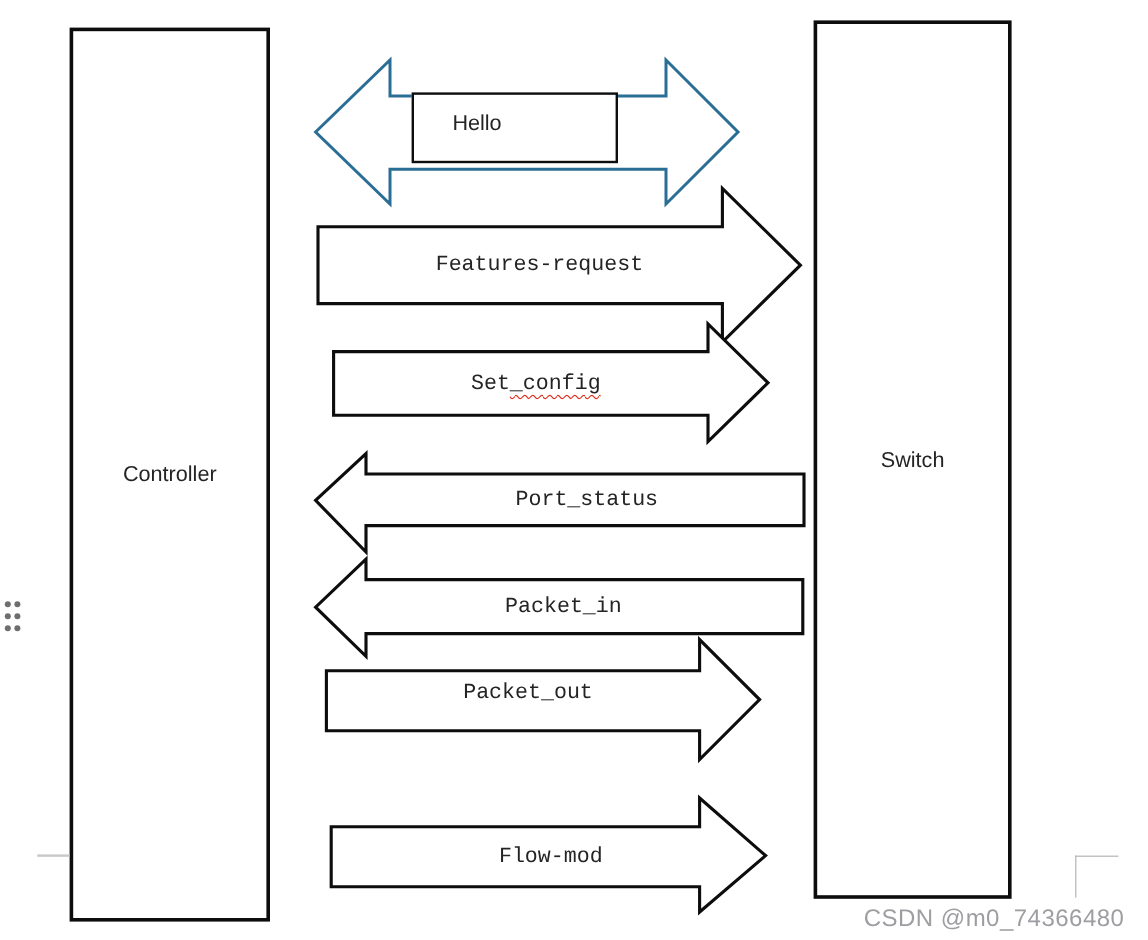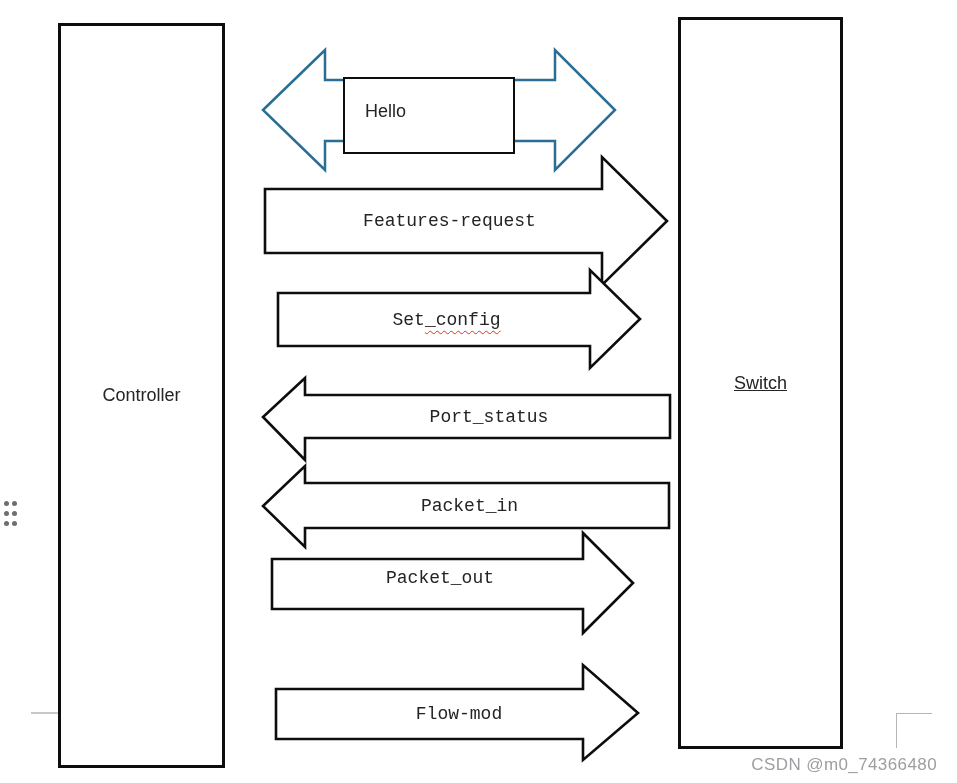--- a/index.html
+++ b/index.html
@@ -21,21 +21,21 @@
     border: 3px solid #0d0d0d;
     background: #ffffff;
     display: flex;
     align-items: center;
     justify-content: center;
     box-sizing: border-box;
     font-size: 18px;
     color: #242424;
   }
   #controller-box { left: 58px;  top: 23px; width: 167px; height: 745px; }
-  #switch-box     { left: 678px; top: 17px; width: 165px; height: 732px; text-decoration: underline; }
+  #switch-box     { left: 678px; top: 17px; width: 165px; height: 732px; }
 
   .arrow-svg { position: absolute; overflow: visible; }
   .arrow-svg polygon {
     fill: #ffffff;
     stroke: #0d0d0d;
     stroke-width: 2.6;
     stroke-linejoin: miter;
   }
   #hello-arrow-svg polygon {
     stroke: #2a6e96;
@@ -48,27 +48,27 @@
     justify-content: center;
     font-size: 18px;
     color: #242424;
     white-space: nowrap;
     pointer-events: none;
     font-family: Liberation Mono, monospace;
   }
   #hello-label-box {
     position: absolute;
     left: 343px; top: 77px;
-    width: 172px; height: 77px;
+    width: 172px; height: 59px;
     border: 2.5px solid #0d0d0d;
     background: #ffffff;
     box-sizing: border-box;
     display: flex;
     align-items: center;
-    padding-left: 20px;
+    padding-left: 32px;
     padding-bottom: 9px;
     font-size: 18px;
     color: #242424;
   }
   .squiggle {
     text-decoration-line: underline;
     text-decoration-style: wavy;
     text-decoration-color: #e0321f;
     text-decoration-thickness: 1px;
     text-underline-offset: 5px;
@@ -97,21 +97,21 @@
     position: absolute;
     left: 896px; top: 713px;
     width: 36px; height: 35px;
     border-top: 1.5px solid #b5b5b5;
     border-left: 1.5px solid #b5b5b5;
     box-sizing: border-box;
   }
   #watermark {
     position: absolute;
     right: 20px; top: 755px;
-    font-size: 17px;
+    font-size: 20px;
     letter-spacing: 0.4px;
     color: #9e9ea2;
   }
   
   #features-label   { left: 265px; top: 189px; width: 369px; height: 64px; }
   #setconfig-label  { left: 278px; top: 293px; width: 337px; height: 53px; }
   #portstatus-label { left: 296px; top: 395px; width: 386px; height: 43px; }
   #packetin-label   { left: 277px; top: 483px; width: 385px; height: 45px; }
   #packetout-label  { left: 272px; top: 559px; width: 336px; height: 37px; }
   #flowmod-label    { left: 292px; top: 689px; width: 334px; height: 50px; }

